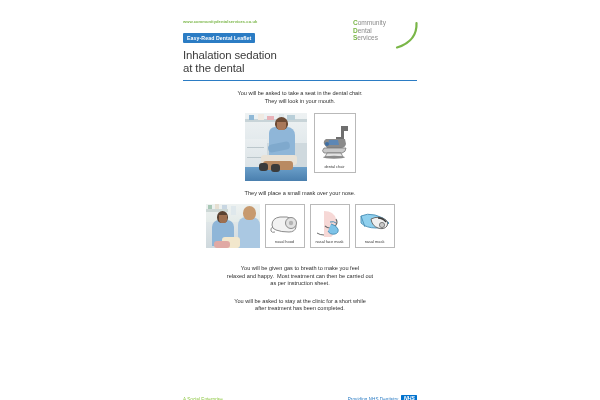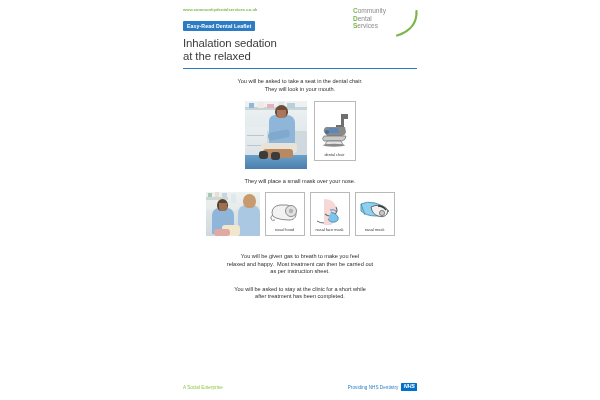--- a/index.html
+++ b/index.html
@@ -10,20 +10,21 @@
     background: #ffffff;
     font-family: "Liberation Sans", sans-serif;
     overflow: hidden;
   }
 
   #viewport {
     position: relative;
     width: 600px;
     height: 360px;
     background: #ffffff;
+    margin-top: 12px;
   }
 
   
   #page {
     position: absolute;
     left: 172px;
     top: 0px;
     width: 256px;
     height: 400px;
     background: #ffffff;
@@ -210,21 +211,21 @@
   <div id="page">
 
     <div class="header">
 
       <div class="site-url">www.communitydentalservices.co.uk</div>
 
       <div class="badge">Easy-Read Dental Leaflet</div>
 
       <h1 class="title">
         <span class="line">Inhalation sedation</span>
-        <span class="line">at the relaxed</span>
+        <span class="line">at the dental</span>
       </h1>
 
       
       <div class="logo">
         <div class="logo-text">
           <div><span class="cap">C</span><span>ommunity</span></div>
           <div><span class="cap">D</span><span>ental</span></div>
           <div><span class="cap">S</span><span>ervices</span></div>
         </div>
         <svg class="logo-swoosh" viewBox="0 0 26 27">

